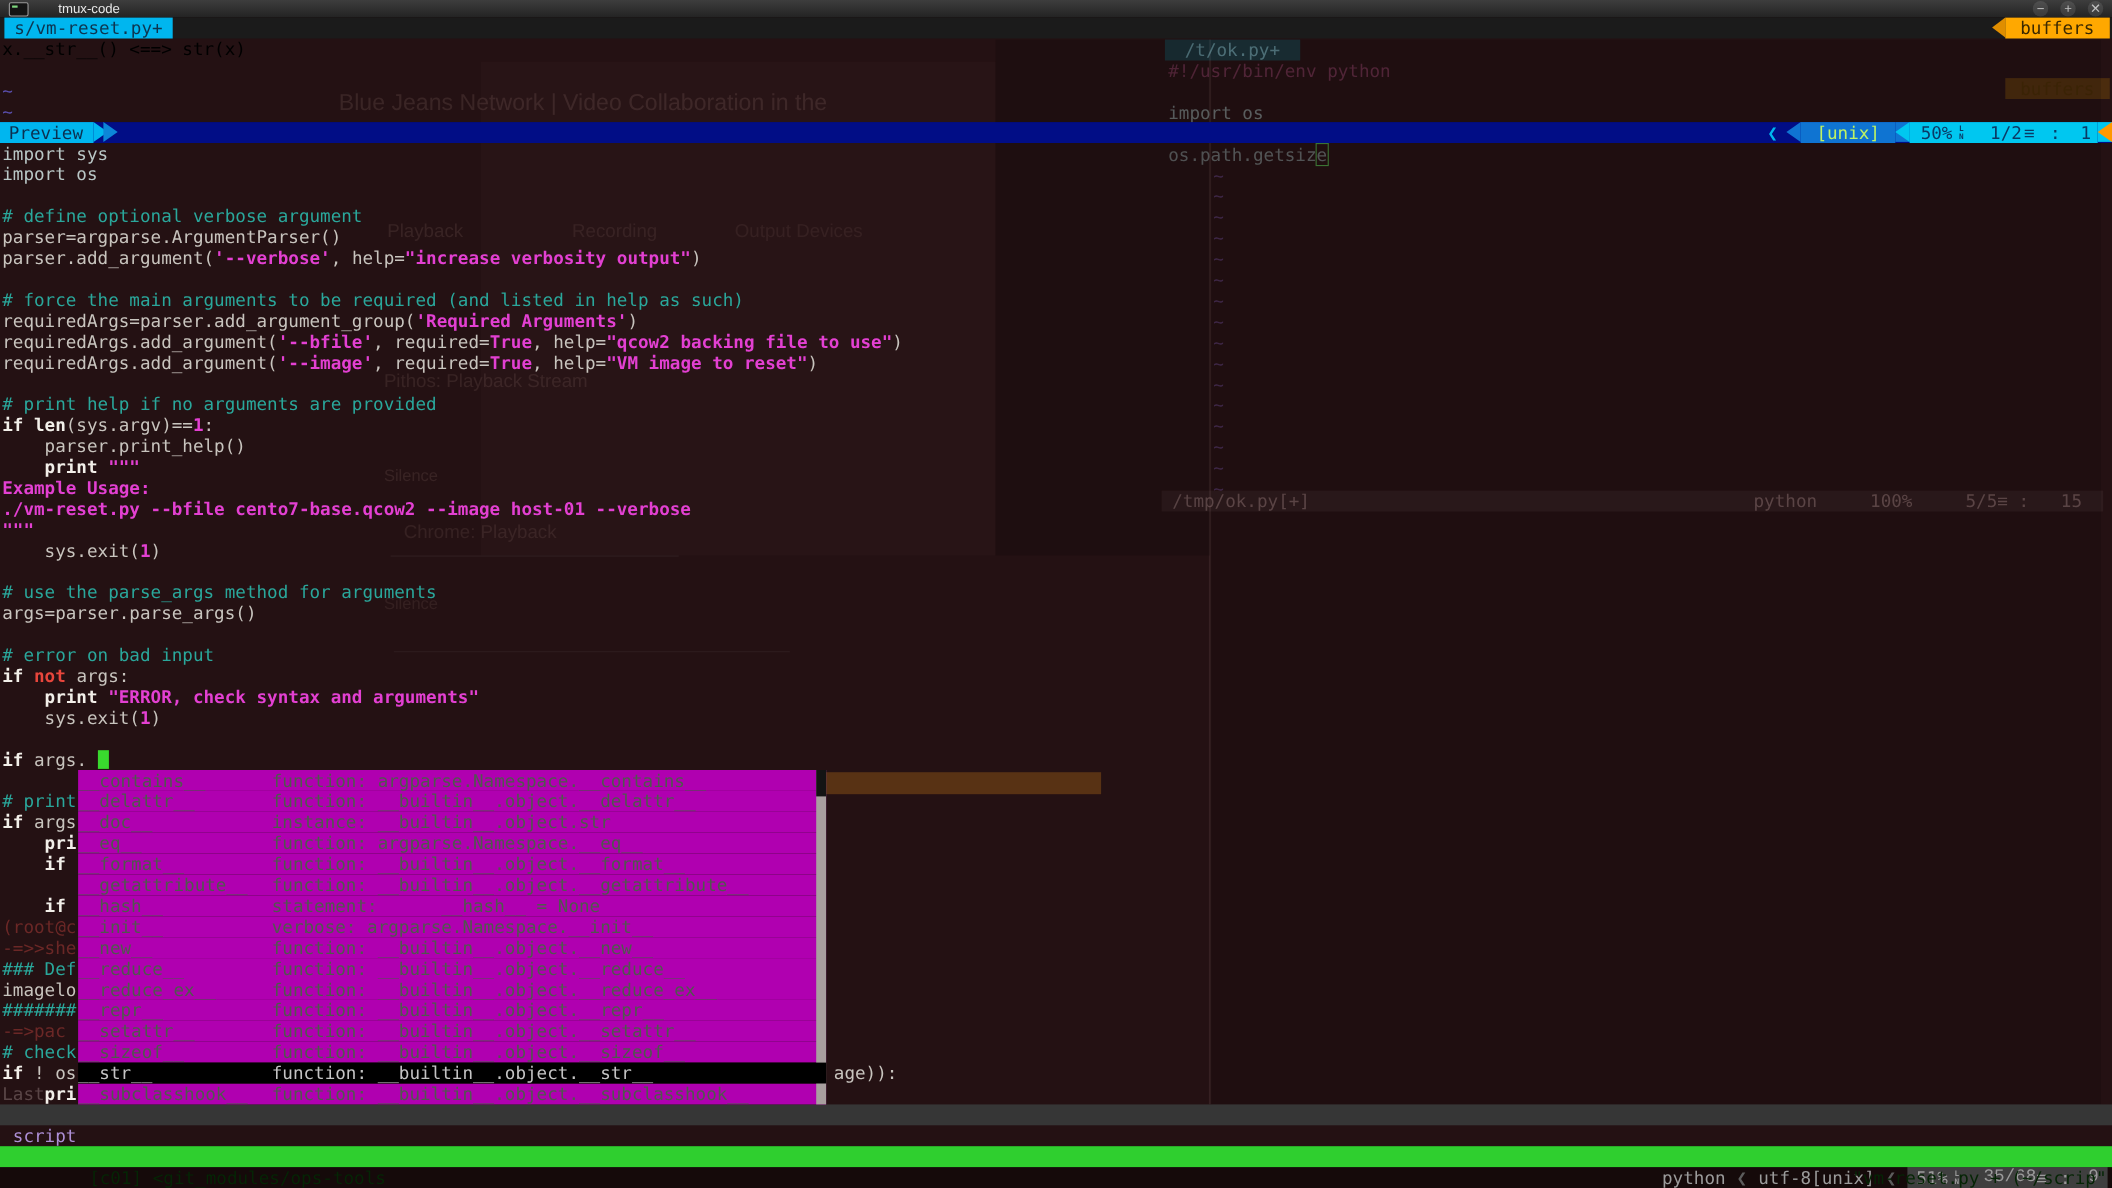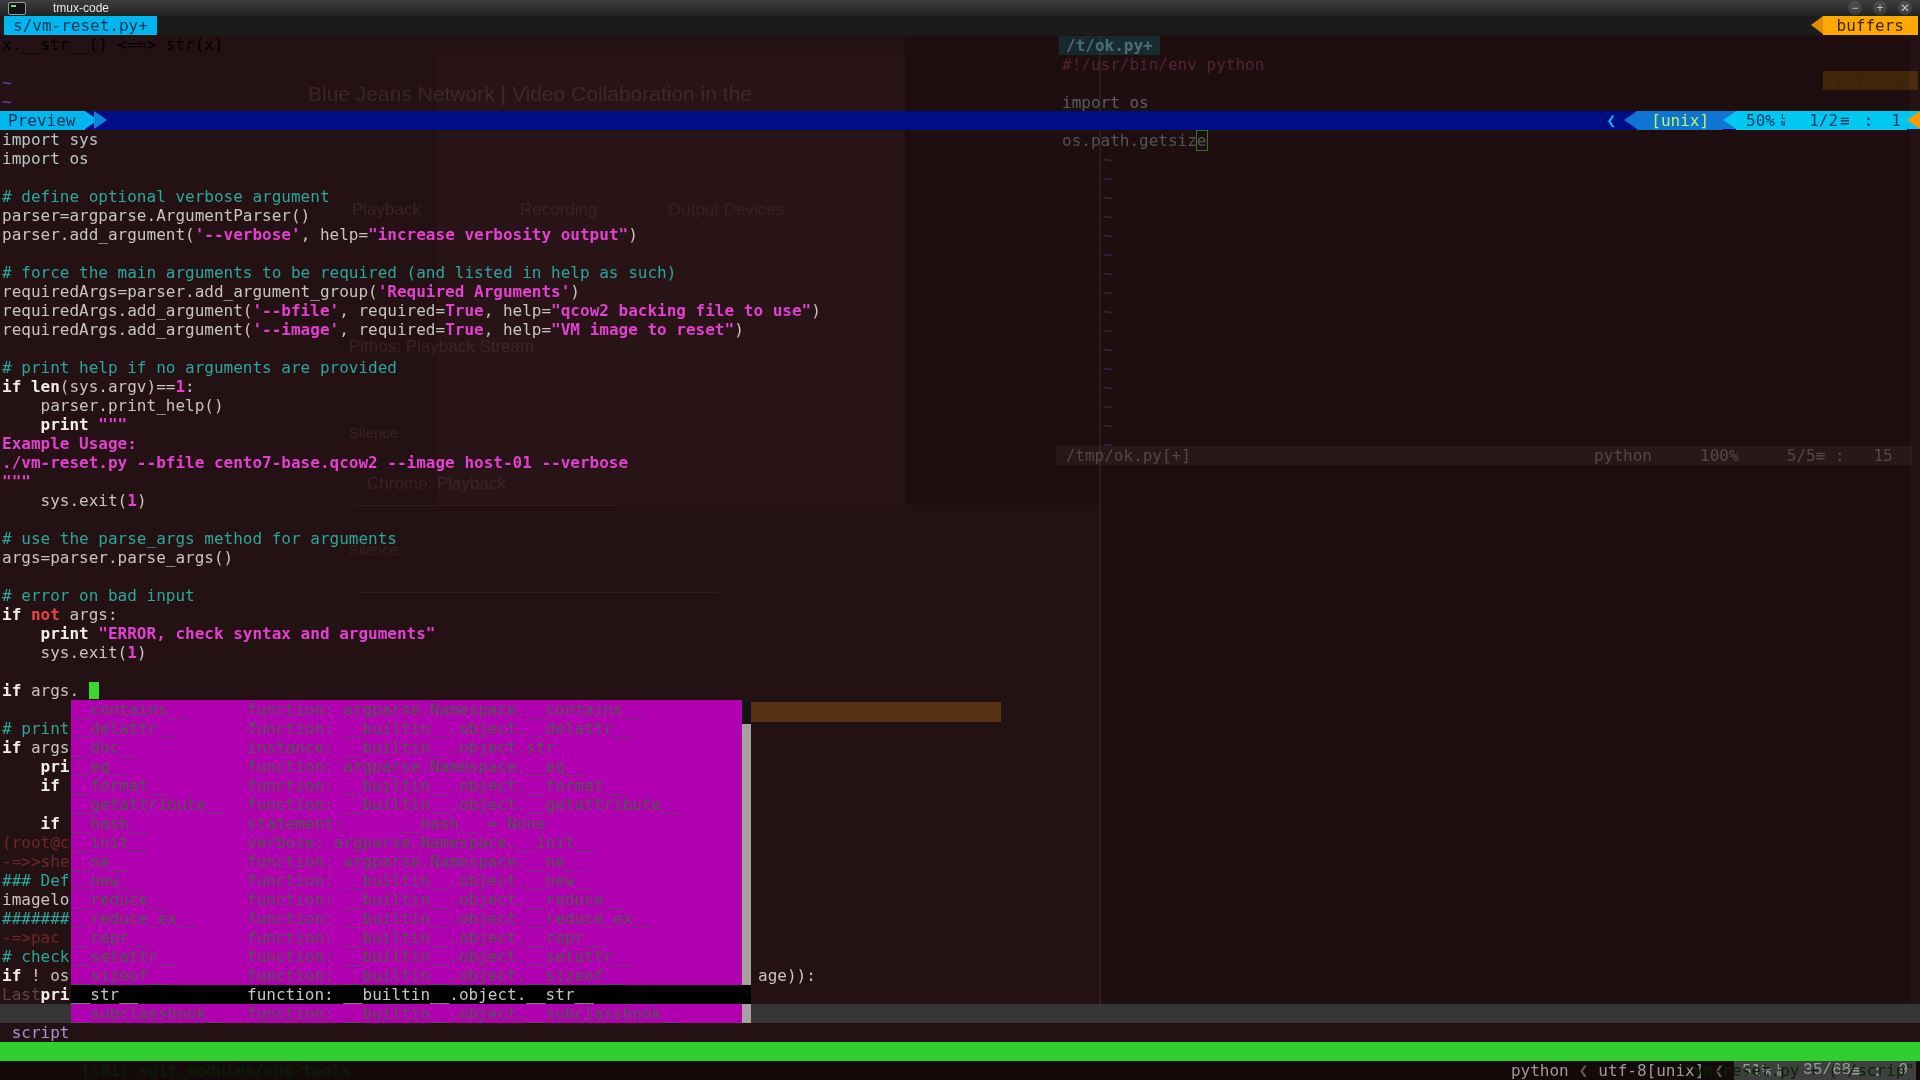--- a/index.html
+++ b/index.html
@@ -36,22 +36,22 @@
   .screen{position:absolute;left:0;top:35px;width:1920px;height:1045px;}
   .decor{position:absolute;z-index:1;}
   .bleed{position:absolute;z-index:1;white-space:pre;}
   .bl-gui{font-family:"Liberation Sans",sans-serif;color:#d8b2a8;}
   .bl-red{color:#a63a36;opacity:.55;}
   .bl-dim{color:#9a8585;opacity:.45;}
 
   
   .bgwin{position:absolute;left:0;top:0;width:1920px;height:1005px;z-index:1;}
   .bg-divider{position:absolute;left:1099px;top:1px;width:2px;height:968px;background:#8a6a6a;opacity:.18;}
-  .bg-tab{position:absolute;left:1059px;top:1px;height:19px;line-height:19px;padding:0 7px;
-    background:rgba(0,165,190,.22);color:rgba(160,220,230,.45);font-weight:bold;}
+  .bg-tab{position:absolute;left:1059px;top:1px;height:19px;line-height:19px;padding:0 18px;
+    background:rgba(0,165,190,.22);color:rgba(160,220,230,.45);}
   .bg-shebang{position:absolute;left:1062px;top:20px;color:rgba(205,95,155,.33);}
   .bg-import{position:absolute;left:1062px;top:58px;color:rgba(175,205,205,.48);}
   .bg-code{position:absolute;left:1062px;top:96px;color:rgba(175,205,205,.42);white-space:pre;}
   .bg-cursor{outline:1px solid rgba(95,225,95,.55);}
   .bg-tilde-col{position:absolute;left:1103px;top:0;}
   .bg-tilde{position:absolute;color:rgba(145,105,215,.32);}
   .bg-status{position:absolute;left:1056px;top:411px;width:856px;height:19px;line-height:19px;
     background:rgba(255,244,244,.05);color:rgba(172,140,140,.45);display:flex;justify-content:space-between;white-space:pre;}
 
   
@@ -240,21 +240,20 @@
 
     <div class="popup">
         <div class="pp-row"><span class="pp-name">__contains__</span><span class="pp-desc">function: argparse.Namespace.__contains__</span></div>
         <div class="pp-row"><span class="pp-name">__delattr__</span><span class="pp-desc">function: __builtin__.object.__delattr__</span></div>
         <div class="pp-row"><span class="pp-name">__doc__</span><span class="pp-desc">instance: __builtin__.object.str</span></div>
         <div class="pp-row"><span class="pp-name">__eq__</span><span class="pp-desc">function: argparse.Namespace.__eq__</span></div>
         <div class="pp-row"><span class="pp-name">__format__</span><span class="pp-desc">function: __builtin__.object.__format__</span></div>
         <div class="pp-row"><span class="pp-name">__getattribute__</span><span class="pp-desc">function: __builtin__.object.__getattribute__</span></div>
         <div class="pp-row"><span class="pp-name">__hash__</span><span class="pp-desc">statement:      __hash__ = None</span></div>
         <div class="pp-row"><span class="pp-name">__init__</span><span class="pp-desc">verbose: argparse.Namespace.__init__</span></div>
-        <div class="pp-row"><span class="pp-name">__ne__</span><span class="pp-desc">function: argparse.Namespace.__ne__</span></div>
         <div class="pp-row"><span class="pp-name">__new__</span><span class="pp-desc">function: __builtin__.object.__new__</span></div>
         <div class="pp-row"><span class="pp-name">__reduce__</span><span class="pp-desc">function: __builtin__.object.__reduce__</span></div>
         <div class="pp-row"><span class="pp-name">__reduce_ex__</span><span class="pp-desc">function: __builtin__.object.__reduce_ex__</span></div>
         <div class="pp-row"><span class="pp-name">__repr__</span><span class="pp-desc">function: __builtin__.object.__repr__</span></div>
         <div class="pp-row"><span class="pp-name">__setattr__</span><span class="pp-desc">function: __builtin__.object.__setattr__</span></div>
         <div class="pp-row"><span class="pp-name">__sizeof__</span><span class="pp-desc">function: __builtin__.object.__sizeof__</span></div>
         <div class="pp-row sel"><span class="pp-name">__str__</span><span class="pp-desc">function: __builtin__.object.__str__</span></div>
         <div class="pp-row"><span class="pp-name">__subclasshook__</span><span class="pp-desc">function: __builtin__.object.__subclasshook__</span></div>
         <div class="pp-sb">
           <div class="pp-thumb"></div>

